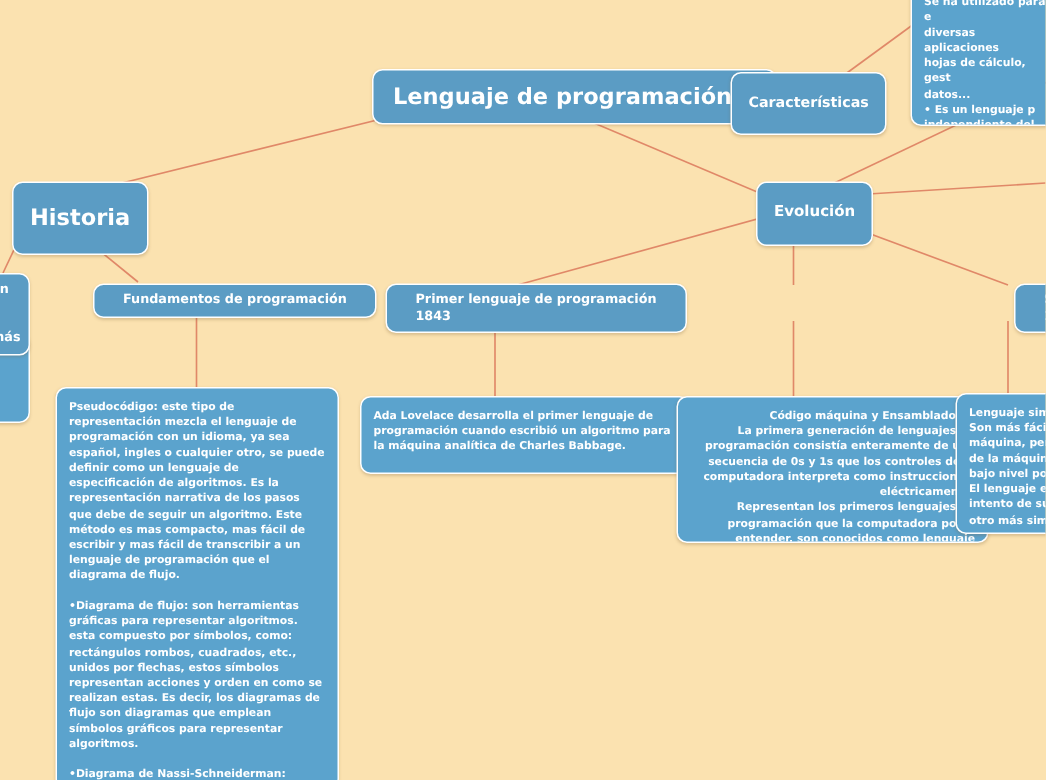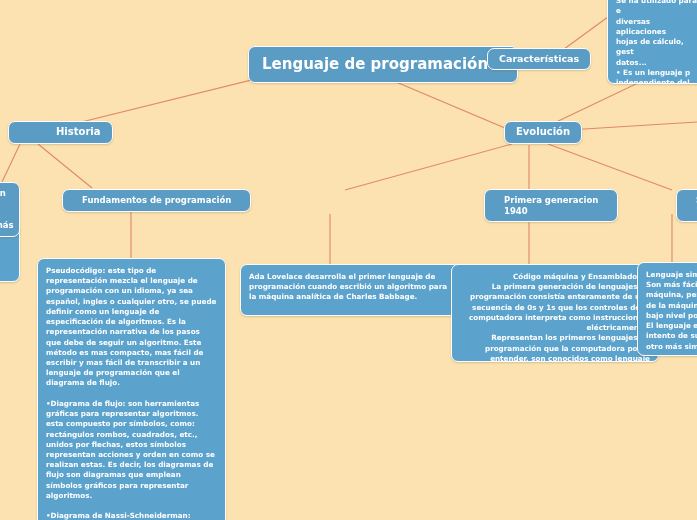--- a/index.html
+++ b/index.html
@@ -34,21 +34,21 @@
     border: 1.5px solid #ffffff;
     border-radius: 7px;
     color: #ffffff;
     font-weight: bold;
     line-height: 1.25;
     box-shadow: 0 1px 2px rgba(120,90,50,0.25);
     z-index: 5;
   }
   .node-title {
     font-size: 12.5px;
-    padding: 4px 11px;
+    padding: 14px 11px;
     white-space: pre-line;
   }
   .node-root .node-title {
     font-size: 15px;
     padding: 8px 13px;
   }
   .node-sub .node-title {
     font-size: 8.5px;
     padding: 5px 19px;
   }
@@ -103,42 +103,42 @@
 
   <div class="node node-root" style="left:248px; top:46px;">
     <div class="node-title">Lenguaje de programación C</div>
   </div>
 
   <div class="node" style="left:487px; top:48px;">
     <div class="node-title" style="font-size:9.5px;">Características</div>
   </div>
 
   <div class="node" style="left:8px; top:121px;">
-    <div class="node-title" style="font-size:10px;margin-left:36px;">Historia</div>
+    <div class="node-title" style="font-size:15px;">Historia</div>
   </div>
 
   <div class="node" style="left:504px; top:121px;">
     <div class="node-title" style="font-size:10px;">Evolución</div>
   </div>
 
   <div class="node node-sub" style="left:-26px; top:182px; width:46px;">
     <div class="node-title">en
 9 y
 más</div>
   </div>
 
   <div class="node node-sub" style="left:62px; top:189px;">
     <div class="node-title">Fundamentos de programación</div>
   </div>
 
+  <div class="node node-sub" style="left:257px; top:189px;">
+    <div class="node-title">Primer lenguaje de programación
+1843</div>
+  </div>
 
-  <div class="node node-sub" style="left:484px; top:189px;">
-    <div class="node-title">Primera generacion
-1940</div>
-  </div>
 
   <div class="node node-sub" style="left:676px; top:189px; width:60px;">
     <div class="node-title">Se
 19</div>
   </div>
 
   <div class="note" style="left:607px; top:-22px; width:104px; height:106px;">•      Es un lenguaje d
 Se ha utilizado para e
 diversas aplicaciones
 hojas de cálculo, gest

